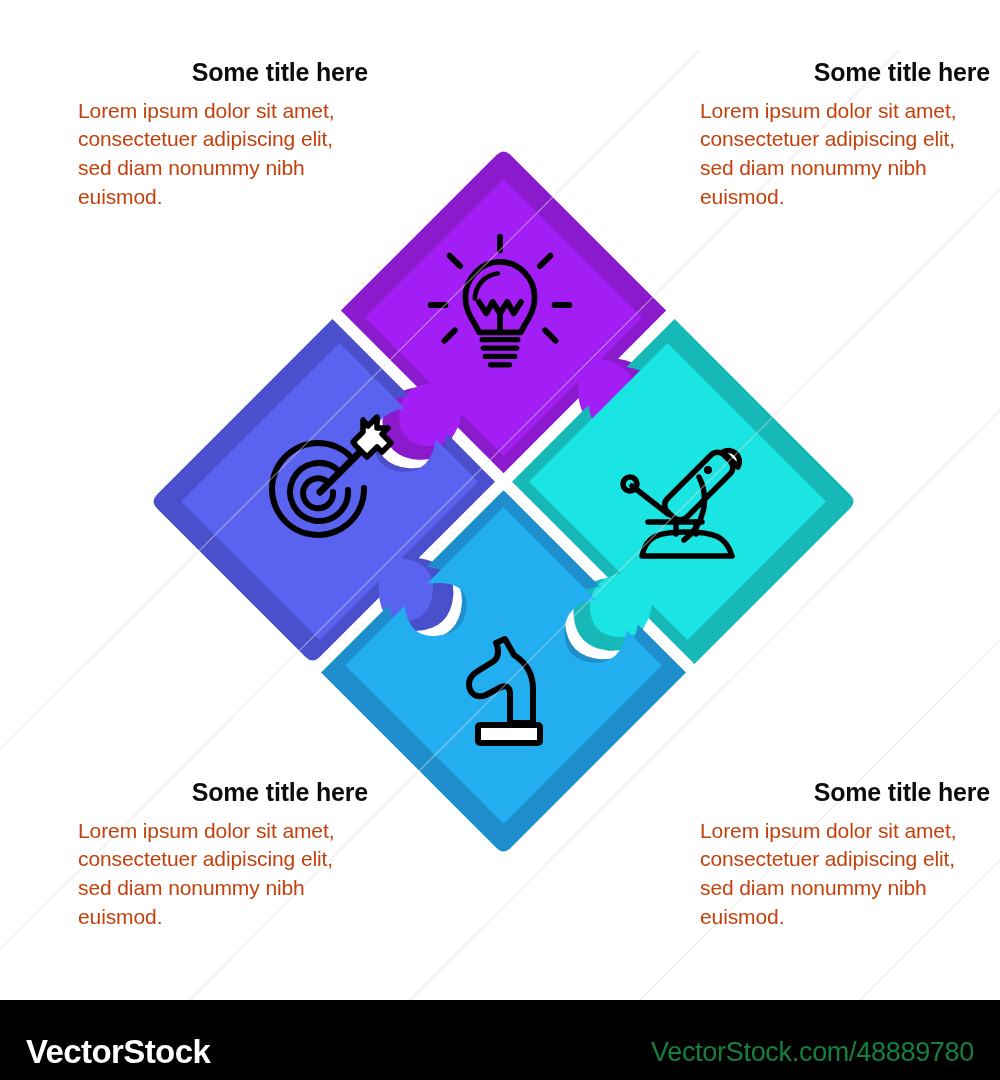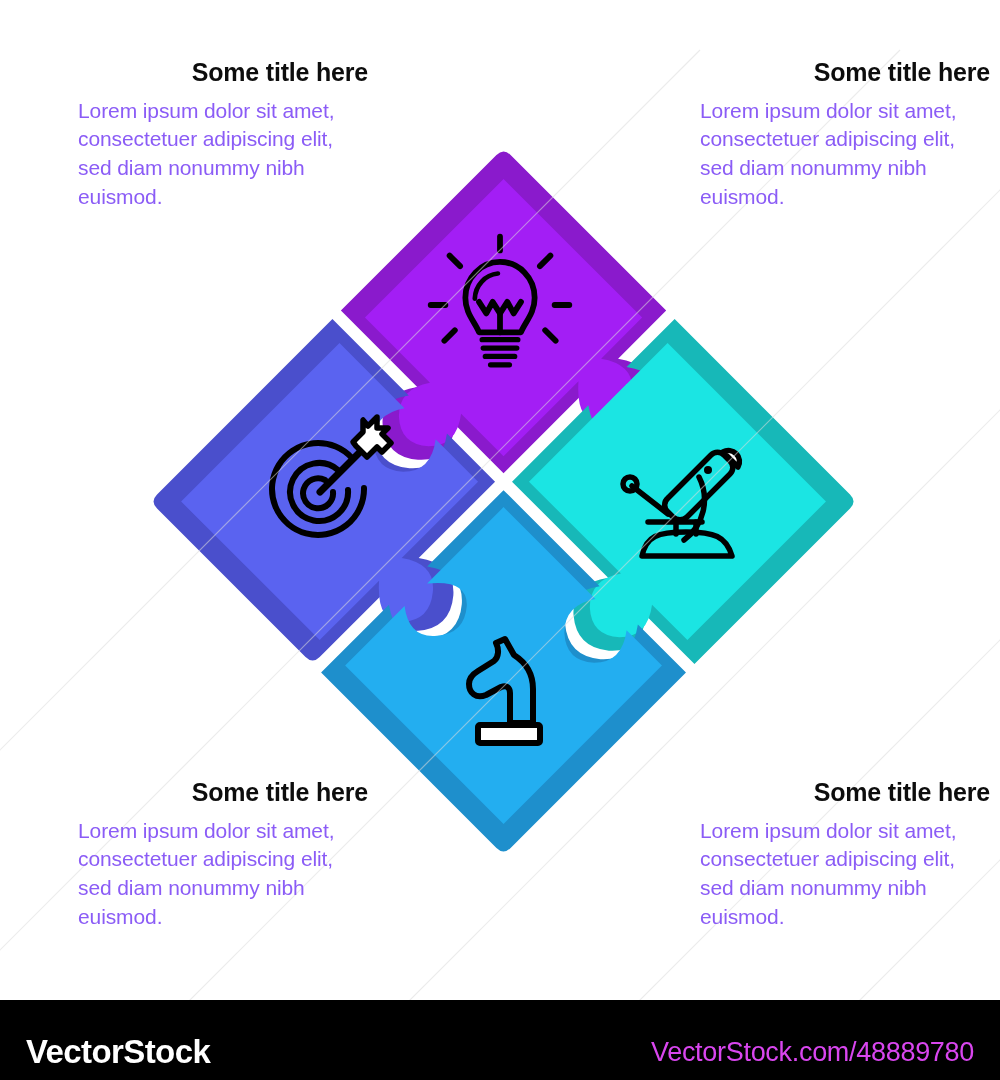--- a/index.html
+++ b/index.html
@@ -60,21 +60,21 @@
     letter-spacing: -0.2px;
     line-height: 1.18;
     margin-bottom: 9px;
     white-space: nowrap;
     text-align: right;
   }
 
   .block-desc {
     font-size: 21px;
     font-weight: 400;
-    color: #8b5cf6;
+    color: #c2410c;
     line-height: 1.38;
     letter-spacing: -0.1px;
   }
 
   
   .footer {
     position: absolute;
     left: 0;
     top: 1000px;
     width: 1000px;
@@ -89,21 +89,21 @@
 
   .footer-brand {
     color: #ffffff;
     font-size: 33px;
     font-weight: bold;
     letter-spacing: -0.6px;
     font-family: "Liberation Sans", sans-serif;
   }
 
   .footer-url {
-    color: #d946ef;
+    color: #15803d;
     font-size: 27px;
     font-weight: 400;
     letter-spacing: -0.3px;
     font-family: "Liberation Sans", sans-serif;
   }
 </style>
 </head>
 <body>
 
 <div class="page">

